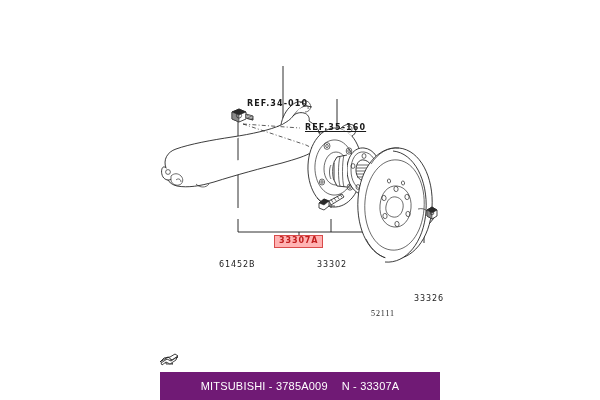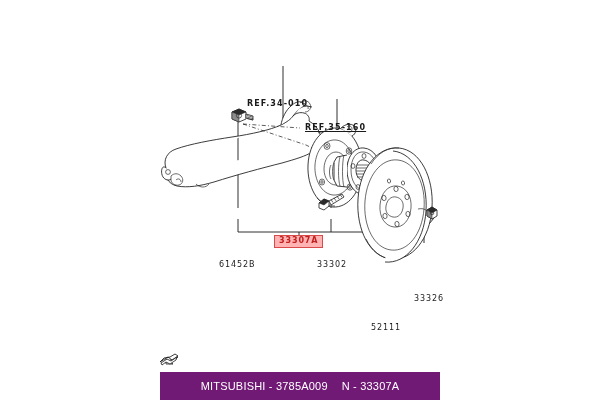--- a/index.html
+++ b/index.html
@@ -322,21 +322,21 @@
   </svg>
 
   <div class="lbl ref" style="left:247px; top:52px;">REF.34-010</div>
 
   <div class="lbl ref" style="left:305px; top:76px;text-decoration:underline;">REF.35-160</div>
 
   <div class="lbl" style="left:219px; top:213px;">61452B</div>
 
   <div class="lbl" style="left:317px; top:213px;">33302</div>
 
-  <div class="lbl" style="left:371px; top:276px;">52111</div>
+  <div class="lbl" style="left:371px; top:262px;font-family:Liberation Serif, serif;">52111</div>
 
   <div class="lbl" style="left:414px; top:247px;">33326</div>
 
   <div class="hl-box" style="left:274px; top:235px;">33307A</div>
 
   <div class="lbl fr" style="left:160px; top:345px;">FR</div>
 
   <div class="lbl code" style="left:400px; top:352px;">D00048</div>
 
   <div id="footer-bar">

